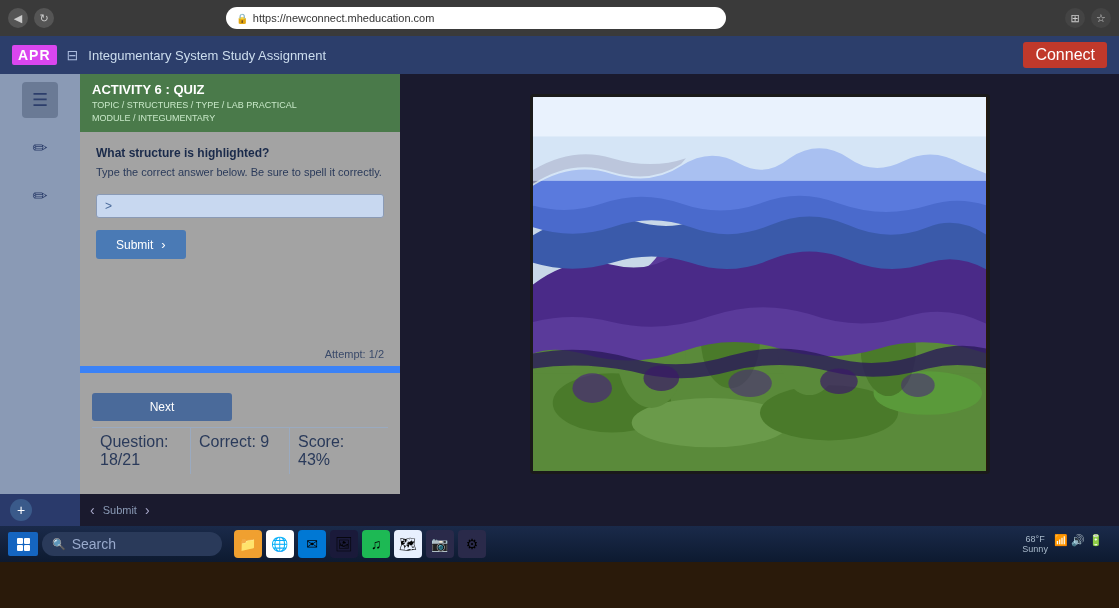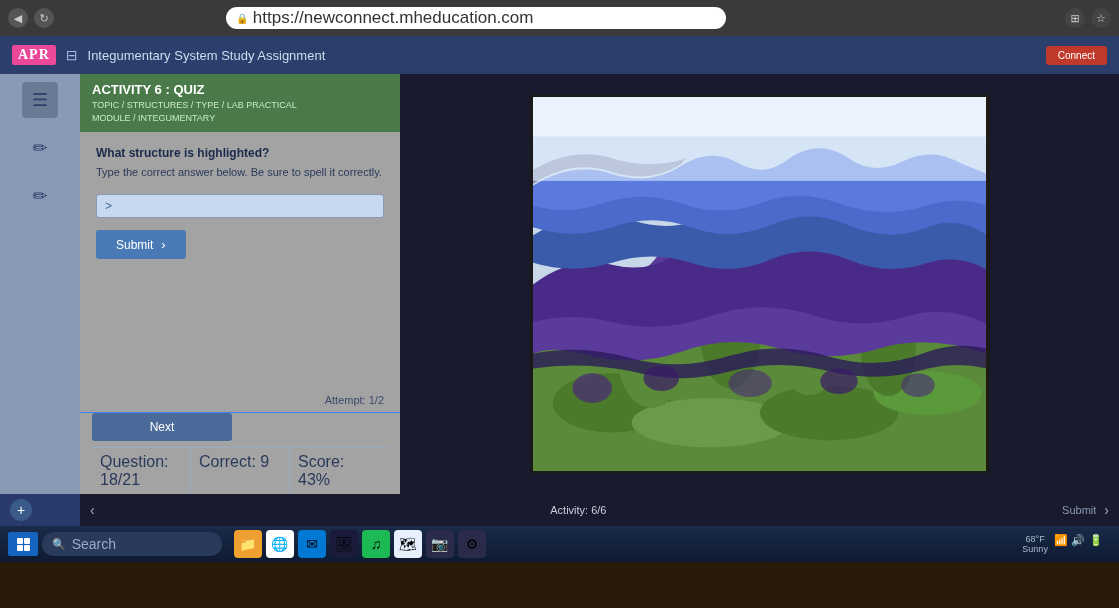--- a/index.html
+++ b/index.html
@@ -46,48 +46,47 @@
     
     .app-header {
       background: #2c3e6b;
       height: 38px;
       display: flex;
       align-items: center;
       padding: 0 12px;
       gap: 10px;
     }
     .apr-logo {
-      background: #ec4899;
+      background: #d946ef;
       color: white;
       font-weight: bold;
       font-size: 14px;
       padding: 2px 6px;
       border-radius: 2px;
       letter-spacing: 1px;
-      font-family: Liberation Serif, serif;
     }
     .header-icon {
       color: #aabbdd;
       font-size: 14px;
     }
     .app-title {
       color: #ccddee;
       font-size: 13px;
       font-weight: normal;
     }
     .header-right {
       margin-left: auto;
     }
     .header-btn {
       background: #c0392b;
       color: white;
       border: none;
       padding: 4px 12px;
       border-radius: 3px;
-      font-size: 10px;
+      font-size: 16px;
       cursor: pointer;
     }
 
     
     .main-content {
       display: flex;
       flex: 1;
       overflow: hidden;
     }
 
@@ -190,22 +189,22 @@
       font-size: 13px;
     }
     .attempt-info {
       margin-top: auto;
       padding: 6px 16px;
       text-align: right;
       font-size: 11px;
       color: #3a4a6a;
     }
     .quiz-footer {
-      padding: 0 12px;
-      border-top: 1px solid #3b82f6;
+      padding: 20px 12px;
+      border-top: 7px solid #3b82f6;
     }
     .next-btn {
       background: #4a6a9a;
       color: white;
       border: none;
       padding: 7px 20px;
       border-radius: 3px;
       font-size: 12px;
       cursor: pointer;
       width: 140px;
@@ -370,21 +369,21 @@
 
 <div class="browser-chrome">
   <div class="browser-nav-btn">
     <span>◀</span>
   </div>
   <div class="browser-nav-btn">
     <span>↻</span>
   </div>
   <div class="browser-url-bar">
     <span class="browser-lock-icon">🔒</span>
-    <span style="font-size:17px;color:#333;">https://newconnect.mheducation.com</span>
+    <span style="font-size:11px;color:#333;">https://newconnect.mheducation.com</span>
   </div>
   <div style="display:flex;gap:6px;margin-left:auto;align-items:center;">
     <div class="browser-nav-btn" style="background:#444;">⊞</div>
     <div class="browser-nav-btn" style="background:#444;">☆</div>
   </div>
 </div>
 
 <div class="app-header">
   <div class="apr-logo">APR</div>
   <span class="header-icon">⊟</span>
@@ -486,21 +485,20 @@
 </div>
 
 <div class="taskbar" style="height:32px;">
   <div class="taskbar-left">
     <button style="background:#3a5a8a;color:white;border:none;border-radius:50%;width:22px;height:22px;font-size:14px;cursor:pointer;display:flex;align-items:center;justify-content:center;">
       <span>+</span>
     </button>
   </div>
   <div class="taskbar-nav">
     <button class="taskbar-nav-btn">‹</button>
-    <span class="activity-label">Activity: 6/6</span>
     <button class="taskbar-submit-btn">Submit</button>
     <button class="taskbar-nav-btn">›</button>
   </div>
 </div>
 
 <div class="windows-taskbar">
   <div class="win-start">
     <div class="win-start-grid">
       <div class="win-start-cell"></div>
       <div class="win-start-cell"></div>

